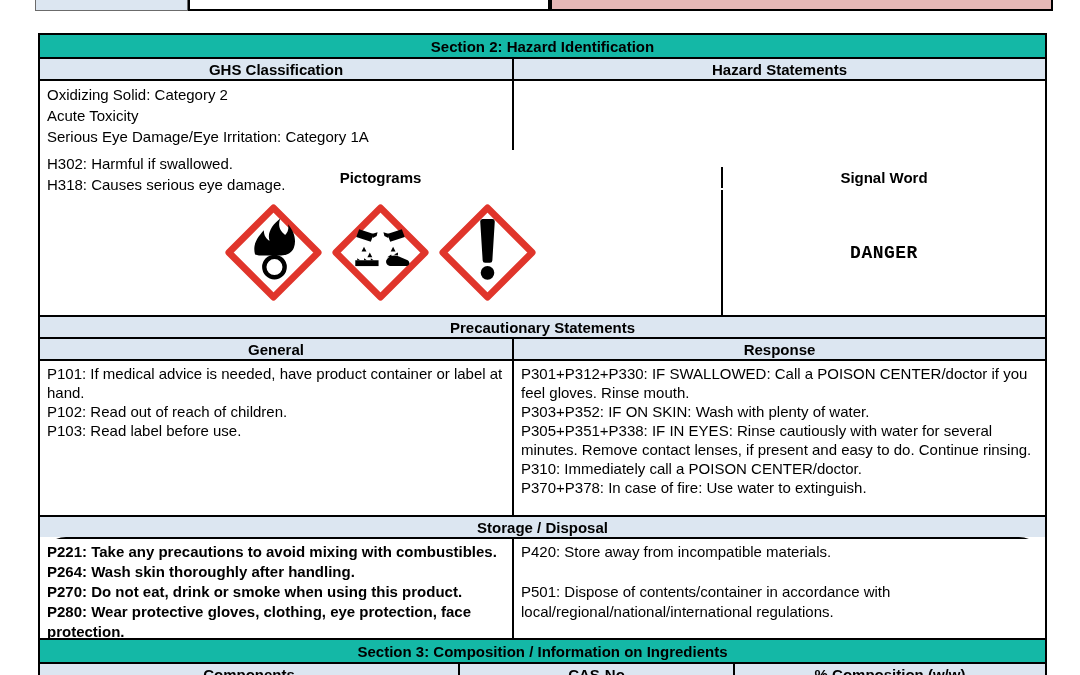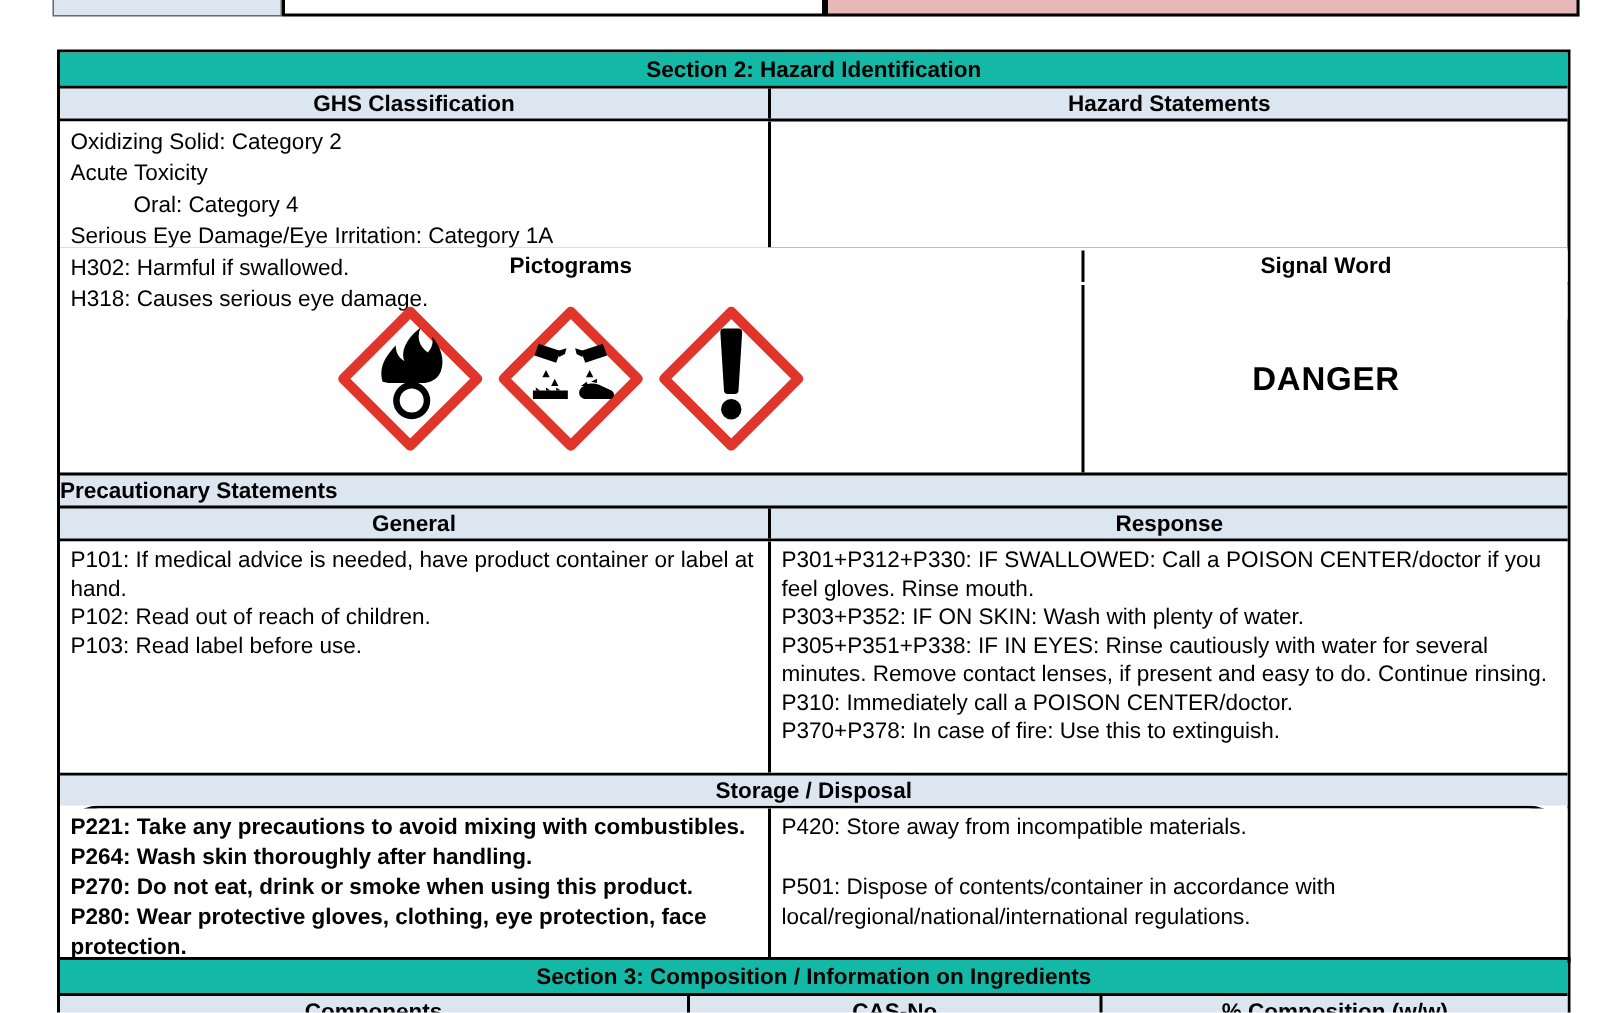--- a/index.html
+++ b/index.html
@@ -33,21 +33,21 @@
   .hdr { background: #14b8a6; font-weight: bold; font-size: 15px;
          justify-content: center; align-items: center; text-align: center; }
   .sub { background: #dce6f1; font-weight: bold; font-size: 15px; }
   .sub .cell, .hdr .cell { display: flex; justify-content: center; align-items: center; }
 
   .r-title    { height: 22px; display: flex; align-items: center; justify-content: center; }
   .r-sub      { height: 22px; }
   .r-class    { height: 86px; flex-direction: column; }
   .r-picto-sub{ height: 23px; }
   .r-picto    { height: 127px; }
-  .r-prec     { height: 22px; display: flex; align-items: center; }
+  .r-prec     { height: 22px; display: flex; align-items: center; justify-content: center; }
   .r-genresp-sub { height: 22px; }
   .r-genresp  { height: 156px; }
   .r-prev-sub { height: 22px; }
   .r-prev     { height: 103px; border-radius: 26px; }
   .r-comp-sub { height: 22px; }
 
   .cell { height: 100%; }
   .cell-l  { width: 474px; border-right: 2px solid #000; }
   .cell-r  { flex: 1; }
   .cell-picto  { width: 683px; border-right: 2px solid #000;
@@ -57,21 +57,21 @@
   .c3-2 { width: 275px; border-right: 2px solid #000; }
   .c3-3 { flex: 1; }
 
   .txt { padding: 3px 7px; font-size: 15px; background: #fff; }
   .line { min-height: 21px; line-height: 21px; }
   .r-genresp .line { min-height: 19px; line-height: 19px; }
   .r-prev .line { min-height: 20px; line-height: 20px; }
   .indent { padding-left: 42px; }
   .bold-lines .line { font-weight: bold; }
 
-  .signal-word { font-size: 22px; font-weight: bold; letter-spacing: 0.5px; }
+  .signal-word { font-size: 18px; font-weight: bold; letter-spacing: 0.5px; font-family: Liberation Mono, monospace; }
 
   .picto-svg { display: block; }
 </style>
 </head>
 <body>
 
 <div class="top-row">
   <div class="tcell c1"></div>
   <div class="tcell c2"></div>
   <div class="tcell c3"></div>
@@ -85,21 +85,20 @@
 
   <div class="row sub r-sub">
     <div class="cell cell-l">GHS Classification</div>
     <div class="cell cell-r">Hazard Statements</div>
   </div>
 
   <div class="row r-class">
     <div class="cell cell-l txt">
       <div class="line">Oxidizing Solid: Category 2</div>
       <div class="line">Acute Toxicity</div>
-      <div class="line indent">Oral: Category 4</div>
       <div class="line">Serious Eye Damage/Eye Irritation: Category 1A</div>
     </div>
     <div class="cell cell-r txt">
       <div class="line">H302: Harmful if swallowed.</div>
       <div class="line">H318: Causes serious eye damage.</div>
     </div>
   </div>
 
   <div class="row sub r-picto-sub">
     <div class="cell cell-picto">Pictograms</div>
@@ -159,21 +158,21 @@
     <div class="cell cell-l txt">
       <div class="line">P101: If medical advice is needed, have product container or label at hand.</div>
       <div class="line">P102: Read out of reach of children.</div>
       <div class="line">P103: Read label before use.</div>
     </div>
     <div class="cell cell-r txt">
       <div class="line">P301+P312+P330: IF SWALLOWED: Call a POISON CENTER/doctor if you feel gloves. Rinse mouth.</div>
       <div class="line">P303+P352: IF ON SKIN: Wash with plenty of water.</div>
       <div class="line">P305+P351+P338: IF IN EYES: Rinse cautiously with water for several minutes. Remove contact lenses, if present and easy to do. Continue rinsing.</div>
       <div class="line">P310: Immediately call a POISON CENTER/doctor.</div>
-      <div class="line">P370+P378: In case of fire: Use this to extinguish.</div>
+      <div class="line">P370+P378: In case of fire: Use water to extinguish.</div>
     </div>
   </div>
 
   <div class="row sub r-prev-sub">
     <div class="cell cell-r">Storage / Disposal</div>
   </div>
 
   <div class="row r-prev">
     <div class="cell cell-l txt bold-lines">
       <div class="line">P221: Take any precautions to avoid mixing with combustibles.</div>

